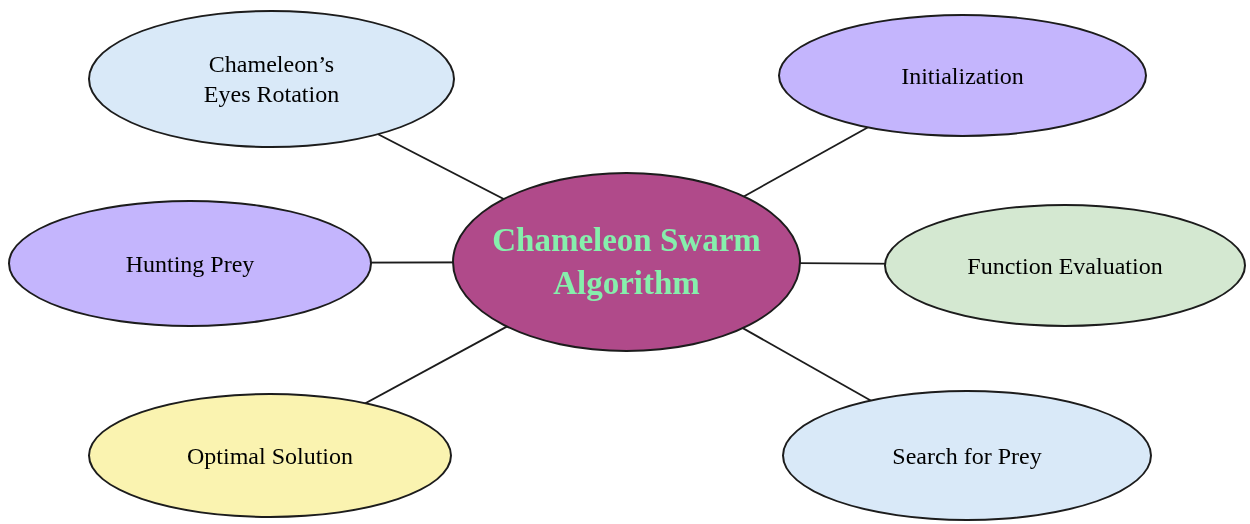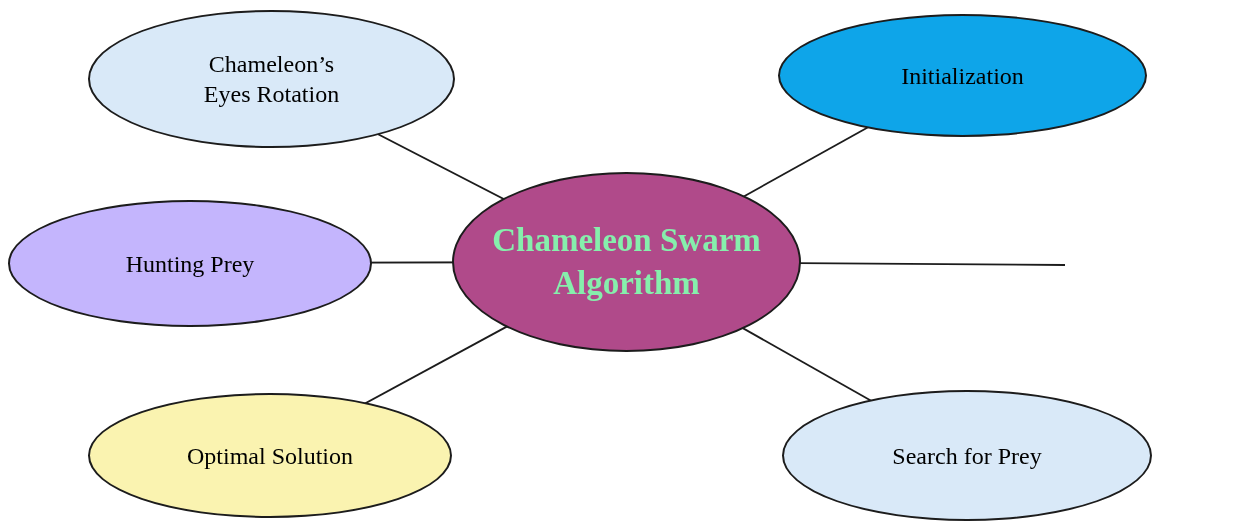--- a/index.html
+++ b/index.html
@@ -66,24 +66,27 @@
   </div>
 
   <div class="node" style="left: 8px; top: 200px; width: 364px; height: 127px; background-color: #c4b5fd;">
     <span class="label">Hunting Prey</span>
   </div>
 
   <div class="node" style="left: 88px; top: 393px; width: 364px; height: 125px; background-color: rgb(250, 243, 176);">
     <span class="label">Optimal Solution</span>
   </div>
 
-  <div class="node" style="left: 778px; top: 14px; width: 369px; height: 123px; background-color: #0ea5e9;">
+  <div class="node" style="left: 778px; top: 14px; width: 369px; height: 123px; background-color: #c4b5fd;">
     <span class="label">Initialization</span>
   </div>
 
+  <div class="node" style="left: 884px; top: 204px; width: 362px; height: 123px; background-color: rgb(212, 232, 209);">
+    <span class="label">Function Evaluation</span>
+  </div>
 
   <div class="node" style="left: 782px; top: 390px; width: 370px; height: 131px; background-color: rgb(217, 233, 248);">
     <span class="label">Search for Prey</span>
   </div>
 
   <div class="node center-node" style="left: 452px; top: 172px; width: 349px; height: 180px; background-color: rgb(176, 74, 138);">
     <span class="label" style="color: #86efac;">Chameleon Swarm
 Algorithm</span>
   </div>
 

